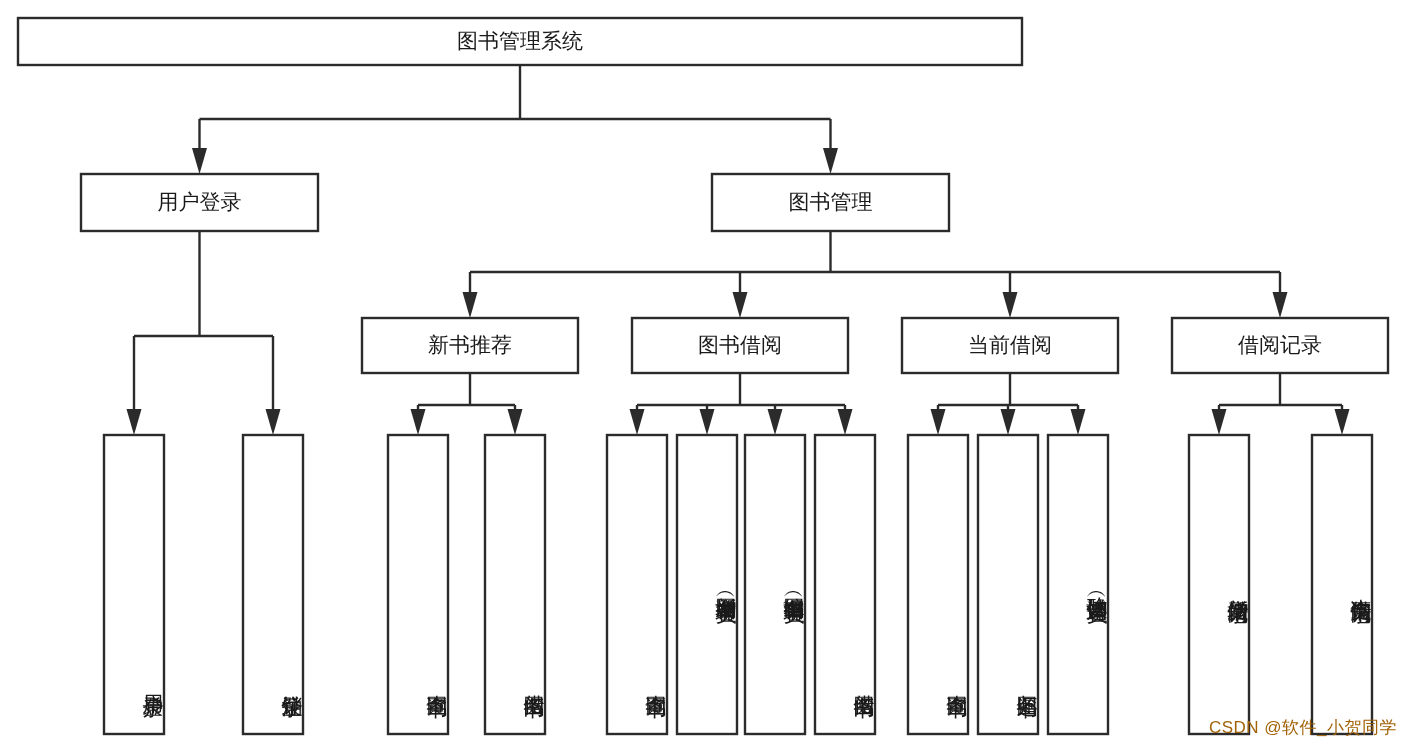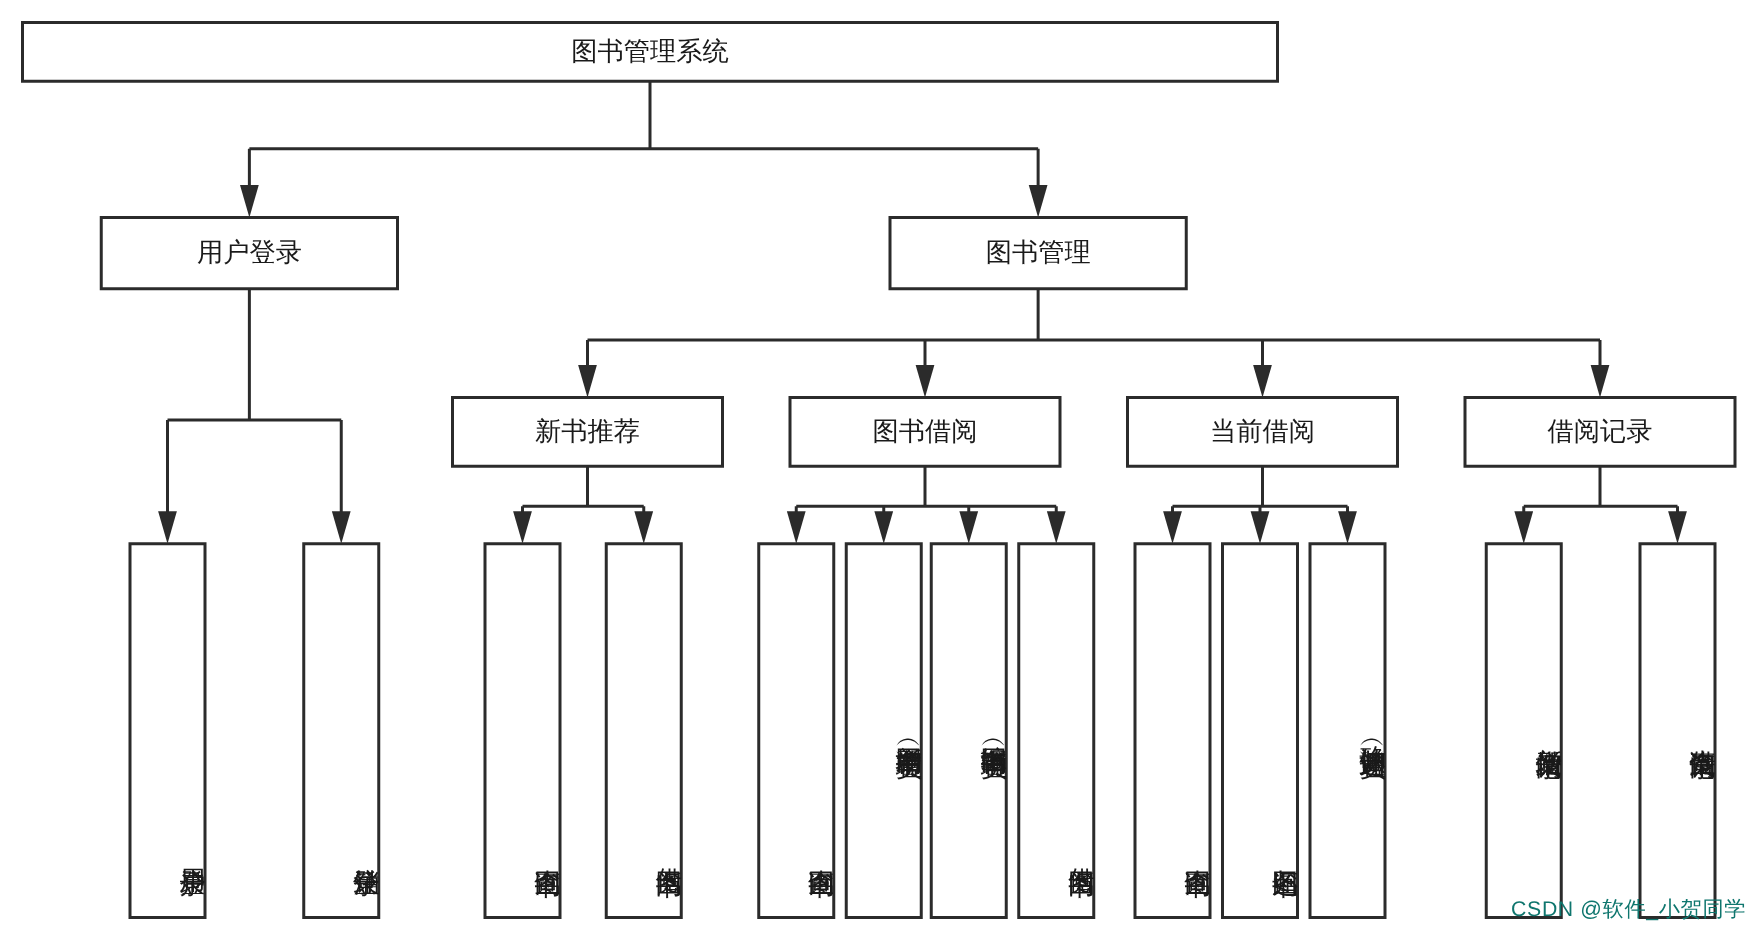--- a/index.html
+++ b/index.html
@@ -62,21 +62,21 @@
     justify-content: center;
     white-space: nowrap;
     pointer-events: none;
   }
   .watermark {
     position: absolute;
     right: 8px;
     bottom: 8px;
     font-family: "Liberation Sans", "DejaVu Sans", sans-serif;
     font-size: 17px;
-    color: #0f766e;
+    color: #a16207;
     letter-spacing: 0.5px;
     user-select: none;
   }
 </style>
 </head>
 <body>
 
 <div id="diagram-root">
 
   <svg id="diagram-svg" viewBox="0 0 1405 747" xmlns="http://www.w3.org/2000/svg">

